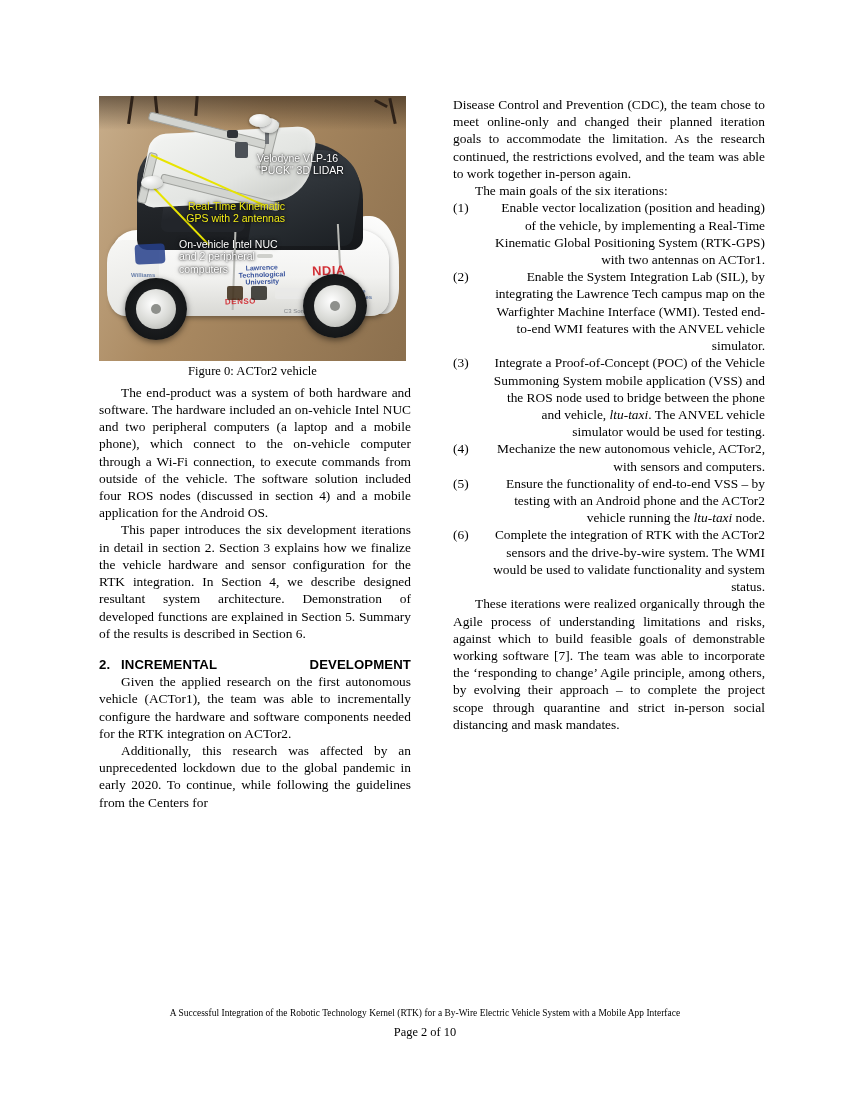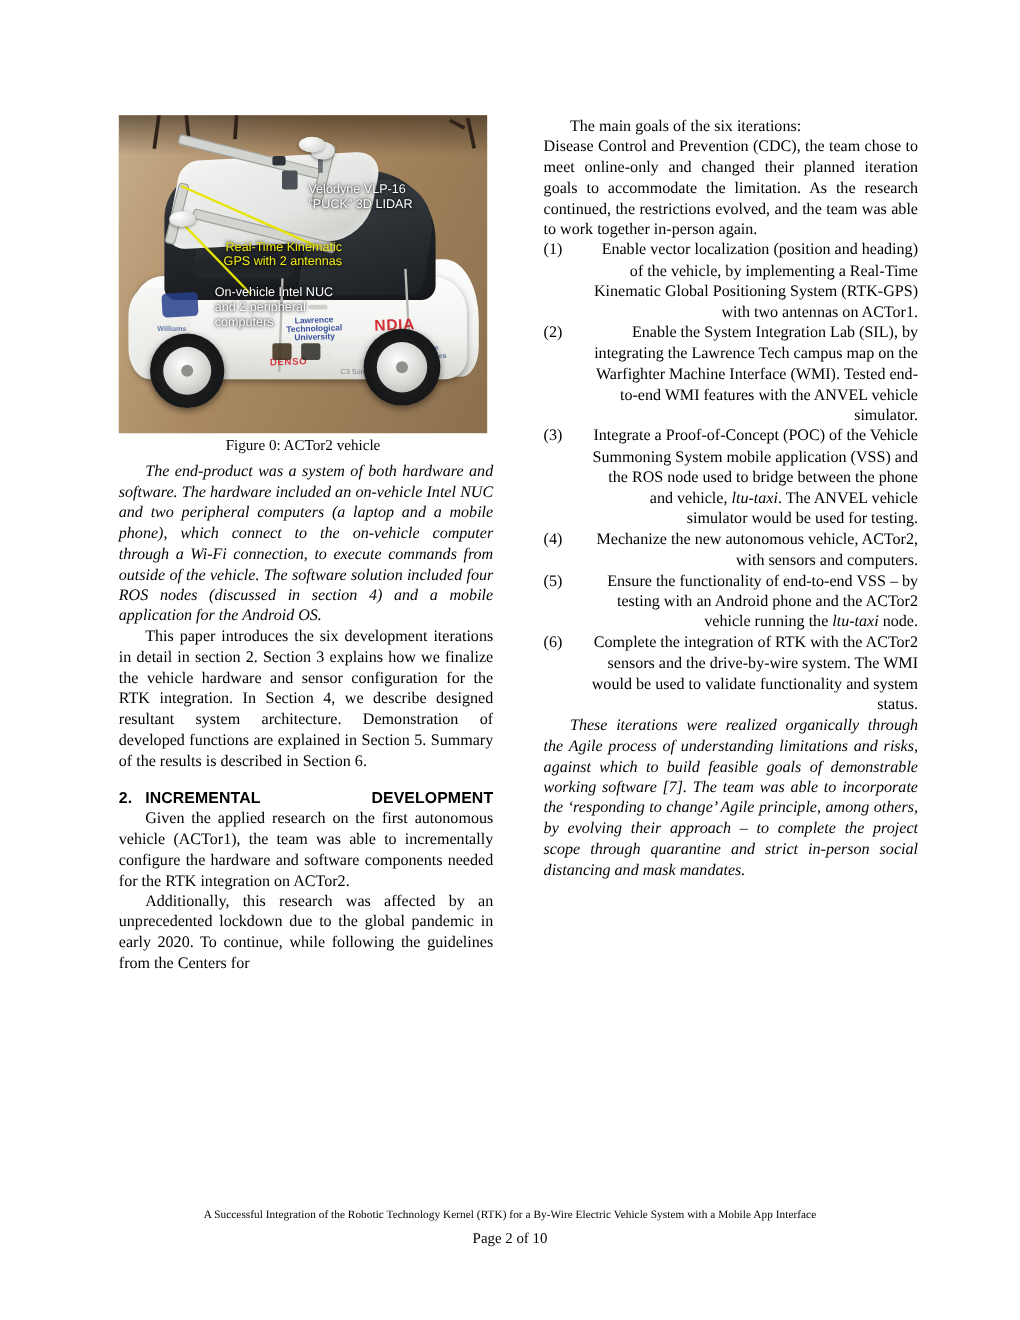--- a/index.html
+++ b/index.html
@@ -315,21 +315,21 @@
     margin: 0;
     font-size: 13.4px;
     line-height: 1.285;
     text-align: justify;
     text-indent: 22px;
     font-family: "Liberation Serif", serif;
     -webkit-hyphens: none;
     hyphens: none;
   }
 
-  .gap-before { margin-top: 13px; font-style: italic; }
+  .gap-before { margin-top: 13px; }
 
   
   .sec-heading {
     display: flex;
     flex-direction: row;
     font-family: "Liberation Sans", sans-serif;
     font-weight: bold;
     font-size: 13.2px;
     line-height: 1.3;
     margin: 14px 0 0 0;
@@ -467,23 +467,23 @@
         </span>
       </div>
 
       <p class="body-para">Given the applied research on the first autonomous vehicle (ACTor1), the team was able to incrementally configure the hardware and software components needed for the RTK integration on ACTor2.</p>
 
       <p class="body-para">Additionally, this research was affected by an unprecedented lockdown due to the global pandemic in early 2020. To continue, while following the guidelines from the Centers for</p>
     </div>
 
     <div class="col">
 
+      <p class="body-para" style="text-indent:0">Disease Control and Prevention (CDC), the team chose to meet online-only and changed their planned iteration goals to accommodate the limitation. As the research continued, the restrictions evolved, and the team was able to work together in-person again.</p>
+
       <p class="body-para">The main goals of the six iterations:</p>
-
-      <p class="body-para" style="text-indent:0">Disease Control and Prevention (CDC), the team chose to meet online-only and changed their planned iteration goals to accommodate the limitation. As the research continued, the restrictions evolved, and the team was able to work together in-person again.</p>
 
       <div class="goal-list">
           <div class="goal-item">
             <span class="goal-num">(1)</span>
             <span class="goal-text"><span>Enable vector localization (position and heading) of the vehicle, by implementing a Real-Time Kinematic Global Positioning System (RTK-GPS) with two antennas on ACTor1.</span></span>
           </div>
           <div class="goal-item">
             <span class="goal-num">(2)</span>
             <span class="goal-text"><span>Enable the System Integration Lab (SIL), by integrating the Lawrence Tech campus map on the Warfighter Machine Interface (WMI). Tested end-to-end WMI features with the ANVEL vehicle simulator.</span></span>
           </div>

